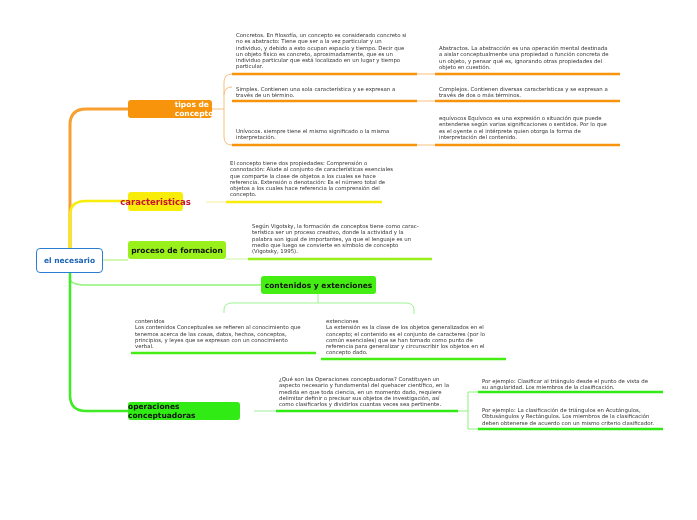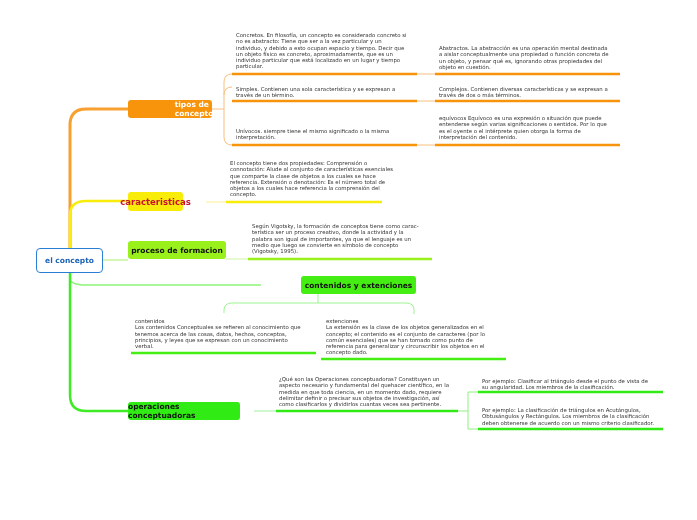--- a/index.html
+++ b/index.html
@@ -6,21 +6,21 @@
   body { width:697px; height:520px; background:#ffffff; position:relative; overflow:hidden;
          font-family:"DejaVu Sans", sans-serif; }
   svg.links { position:absolute; left:0; top:0; width:697px; height:520px; }
   .node { position:absolute; display:flex; align-items:center; justify-content:center;
           border-radius:3px; font-weight:bold; font-size:7.5px; box-sizing:border-box; }
   .root { left:36px; top:248px; width:67px; height:25px; border:1.5px solid #2a7fd4;
           background:#fff; color:#1b63b5; border-radius:4px; }
   .n-tipos { left:128px; top:100px; width:84px; height:18px; background:#f7940c; color:#fff;padding-left:48px; }
   .n-car { left:128px; top:192px; width:55px; height:19px; background:#f8ec0a; color:#c8102e; font-size:8.5px; }
   .n-proc { left:128px; top:241px; width:98px; height:18px; background:#99f01a; color:#111; }
-  .n-cont { left:261px; top:276px; width:115px; height:18px; background:#45ee12; color:#111;margin-left:40px; }
+  .n-cont { left:261px; top:276px; width:115px; height:18px; background:#45ee12; color:#111; }
   .n-oper { left:128px; top:402px; width:112px; height:18px; background:#31ec14; color:#111; }
   .txt { position:absolute; font-size:5.4px; line-height:6.3px; color:#333; white-space:pre-line; }
 </style>
 </head>
 <body>
 
 <svg class="links" viewBox="0 0 697 520">
 
   <path d="M70 248 L70 125 Q70 109 86 109 L128 109" stroke="#f7a030" stroke-width="3" fill="none"></path>
   <path d="M70 248 L70 215 Q70 201 86 201 L128 201" stroke="#f8ec0a" stroke-width="2.5" fill="none"></path>
@@ -53,21 +53,21 @@
   <line x1="321" y1="359" x2="506" y2="359" stroke="#45ee12" stroke-width="2.5"></line>
 
   <line x1="254" y1="411" x2="276" y2="411" stroke="#a0f0a0" stroke-width="1"></line>
   <line x1="276" y1="411" x2="458" y2="411" stroke="#31ec14" stroke-width="2.5"></line>
   <path d="M458 411 L468 411 M468 392 L468 429 M468 392 L478 392 M468 429 L478 429" stroke="#8ef080" stroke-width="1" fill="none"></path>
   <line x1="478" y1="392" x2="663" y2="392" stroke="#31ec14" stroke-width="2.5"></line>
   <line x1="478" y1="429" x2="663" y2="429" stroke="#31ec14" stroke-width="2.5"></line>
 </svg>
 
 <div class="node root">
-  <span>el concepto</span>
+  <span>el necesario</span>
 </div>
 
 <div class="node n-tipos">
   <span>tipos de concepto</span>
 </div>
 <div class="txt" style="left:236px;top:32px;">Concretos. En filosofía, un concepto es considerado concreto si
 no es abstracto: Tiene que ser a la vez particular y un
 individuo, y debido a esto ocupan espacio y tiempo. Decir que
 un objeto físico es concreto, aproximadamente, que es un
 individuo particular que está localizado en un lugar y tiempo

